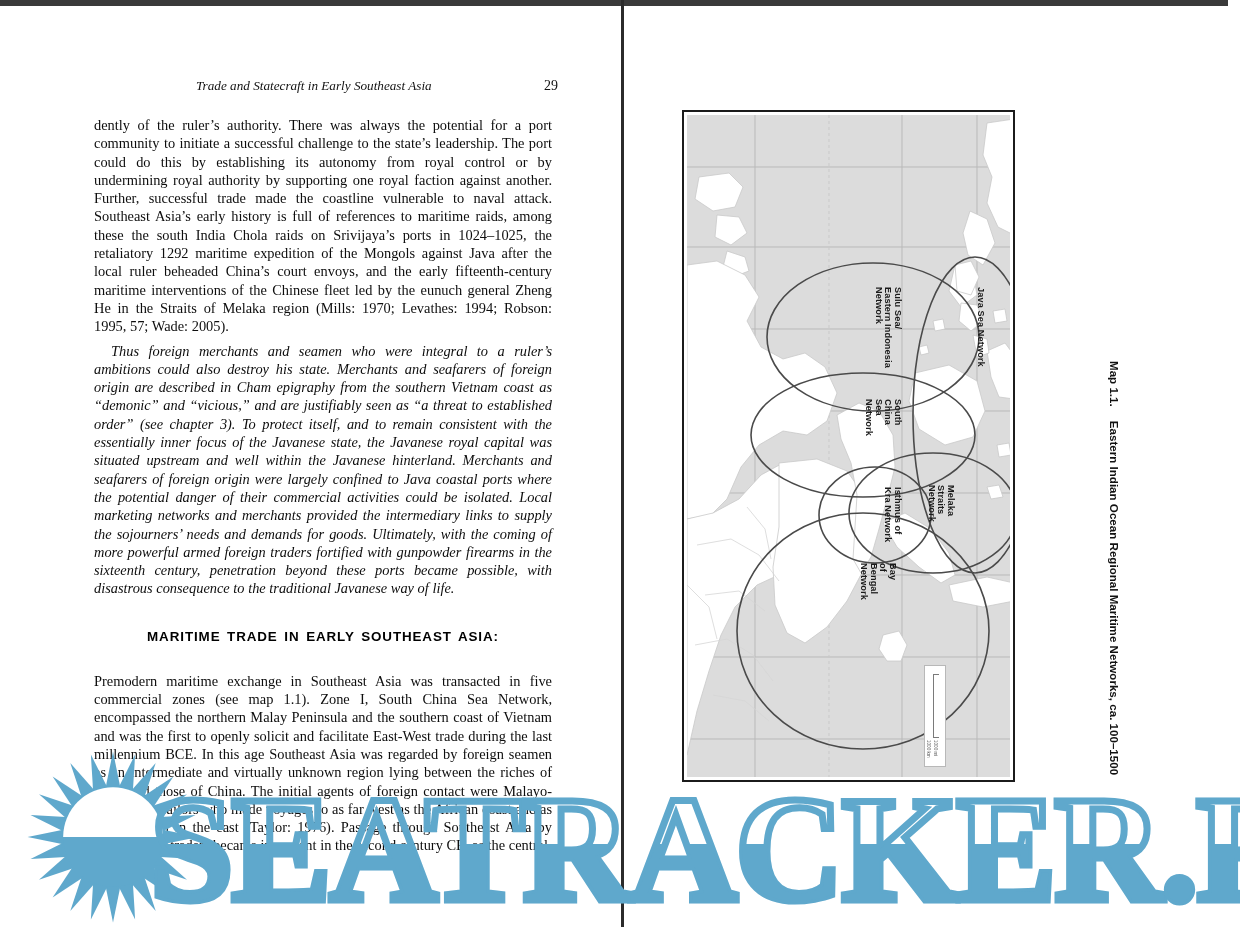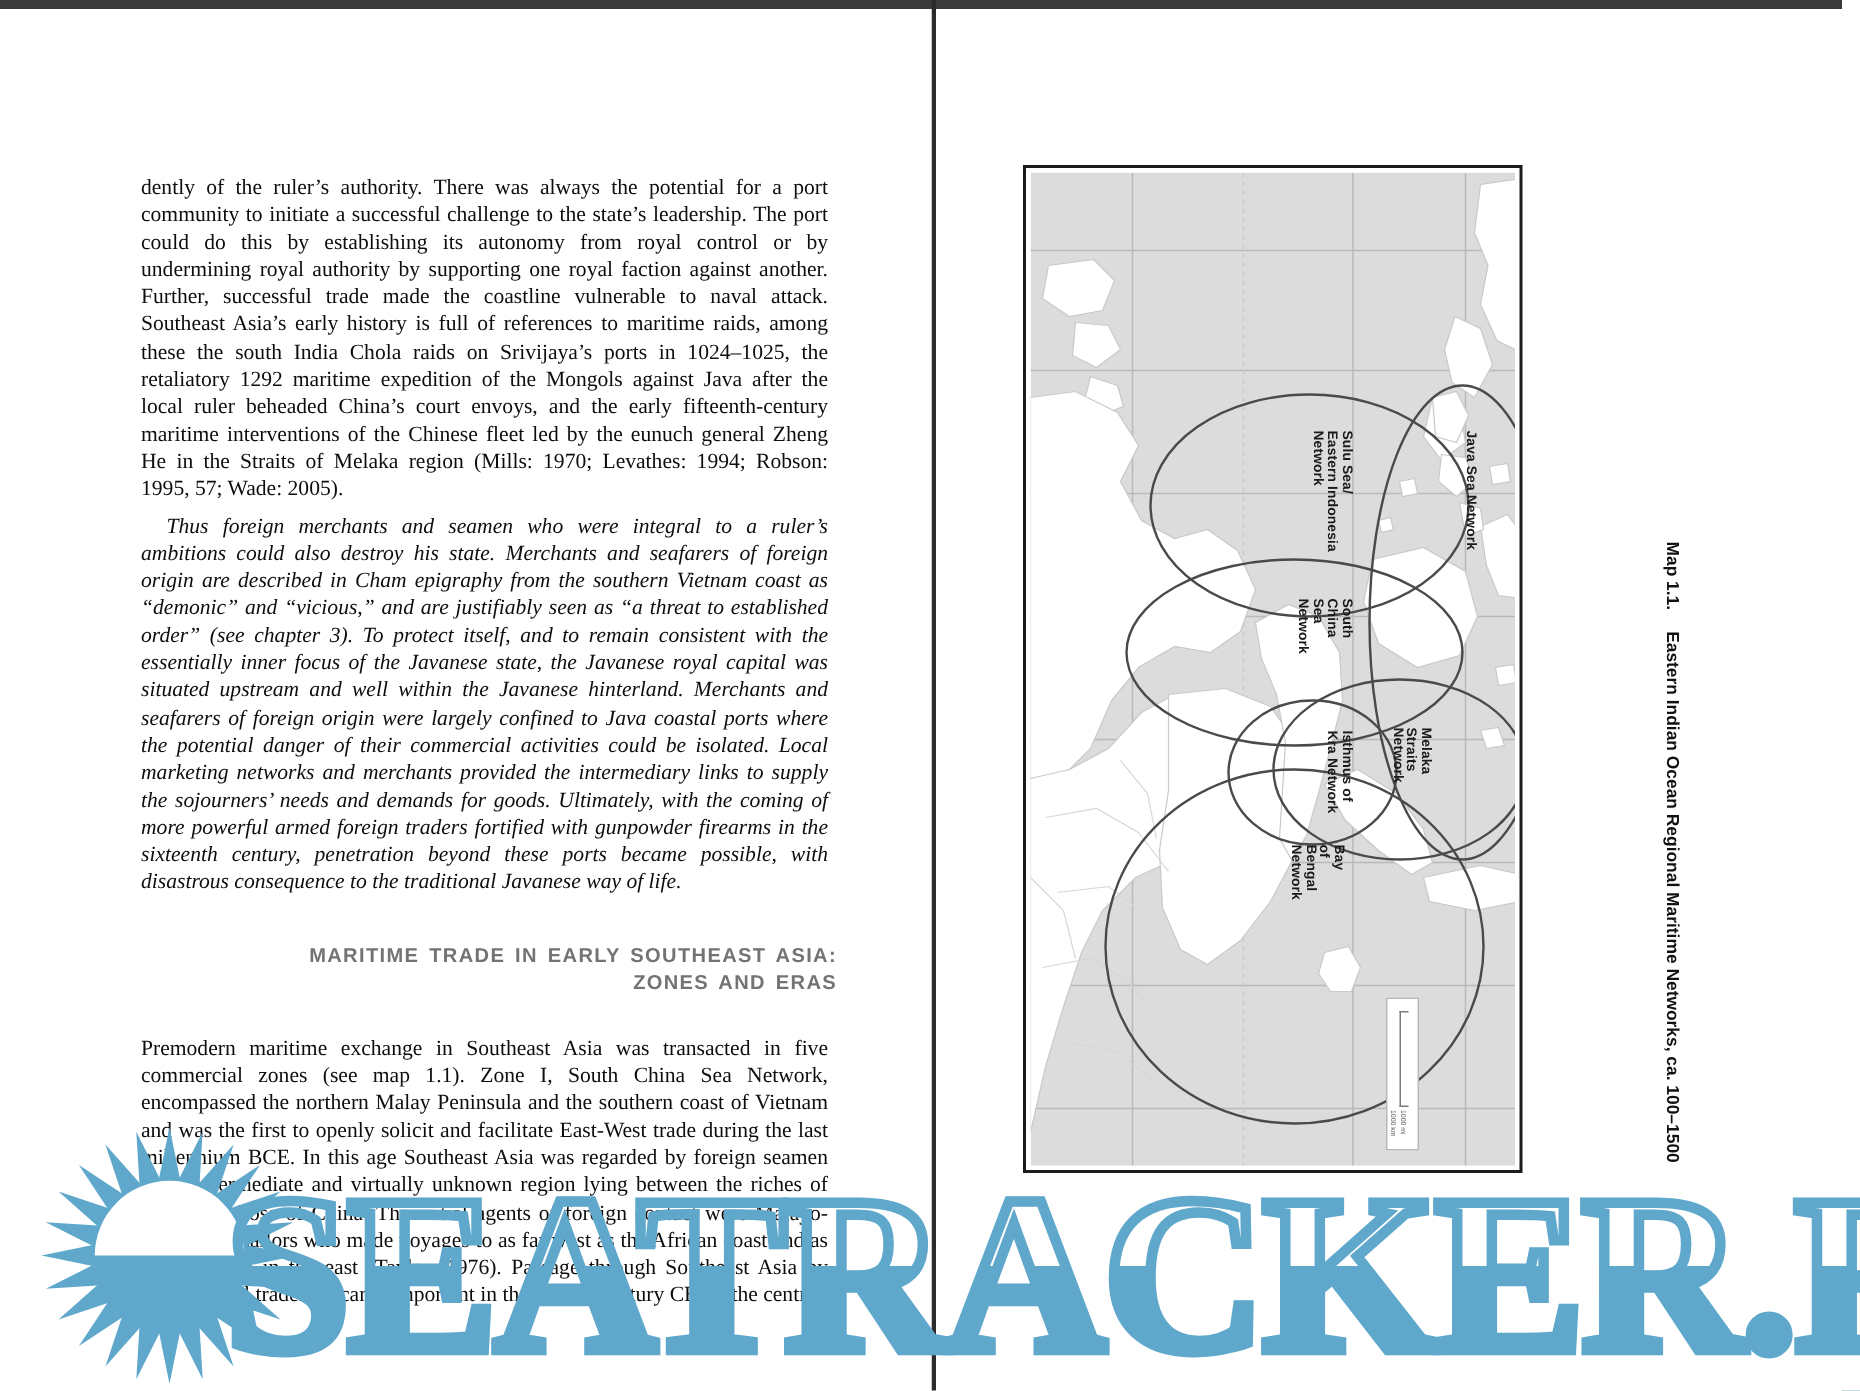--- a/index.html
+++ b/index.html
@@ -33,27 +33,27 @@
     font-size:14.4px;line-height:18.3px;color:#0d0d0d;
     text-align:justify;
     -webkit-hyphens:none;hyphens:none;
   }
   #left-col p{margin:6px;}
   #left-col p.indent{text-indent:17px;font-style:italic;}
   #left-col p.noindent{text-indent:0;}
 
   #section-heading{
     margin-top:30px;margin-bottom:26px;
-    text-align:right;
+    text-align:center;
     font-family:"Liberation Sans", sans-serif;
     font-weight:bold;
     font-size:13.4px;
     letter-spacing:0.9px;
     line-height:18px;
-    color:#737373;
+    color:#000000;
     word-spacing:2px;
   }
   #section-heading .hl{display:block;}
 
   
   #right-page{position:absolute;left:624px;top:6px;width:616px;height:921px;background:#fff;}
 
   #map-frame{
     position:absolute;left:58px;top:104px;width:333px;height:672px;
     border:2.5px solid #1b1b1b;background:#ffffff;
@@ -122,28 +122,31 @@
 
 <div id="viewer">
 
   <div id="top-band"></div>
   <div id="gutter"></div>
   <div id="right-scroll-track"></div>
   <div id="right-scrollbar"></div>
 
   <div id="left-page">
 
+    <div id="running-head">
+      <span class="rh-title">Trade and Statecraft in Early Southeast Asia</span>
+      <span class="rh-page">29</span>
+    </div>
 
     <div id="left-col">
       <p class="noindent">dently of the ruler’s authority. There was always the potential for a port community to initiate a successful challenge to the state’s leadership. The port could do this by establishing its autonomy from royal control or by undermining royal authority by supporting one royal faction against another. Further, successful trade made the coastline vulnerable to naval attack. Southeast Asia’s early history is full of references to maritime raids, among these the south India Chola raids on Srivijaya’s ports in 1024–1025, the retaliatory 1292 maritime expedition of the Mongols against Java after the local ruler beheaded China’s court envoys, and the early fifteenth-century maritime interventions of the Chinese fleet led by the eunuch general Zheng He in the Straits of Melaka region (Mills: 1970; Levathes: 1994; Robson: 1995, 57; Wade: 2005).</p>
       <p class="indent">Thus foreign merchants and seamen who were integral to a ruler’s ambitions could also destroy his state. Merchants and seafarers of foreign origin are described in Cham epigraphy from the southern Vietnam coast as “demonic” and “vicious,” and are justifiably seen as “a threat to established order” (see chapter 3). To protect itself, and to remain consistent with the essentially inner focus of the Javanese state, the Javanese royal capital was situated upstream and well within the Javanese hinterland. Merchants and seafarers of foreign origin were largely confined to Java coastal ports where the potential danger of their commercial activities could be isolated. Local marketing networks and merchants provided the intermediary links to supply the sojourners’ needs and demands for goods. Ultimately, with the coming of more powerful armed foreign traders fortified with gunpowder firearms in the sixteenth century, penetration beyond these ports became possible, with disastrous consequence to the traditional Javanese way of life.</p>
 
       <div id="section-heading">
         <span class="hl">MARITIME TRADE IN EARLY SOUTHEAST ASIA:</span>
-        <span class="hl">ZONES AND ERAS</span>
       </div>
 
       <p class="noindent">Premodern maritime exchange in Southeast Asia was transacted in five commercial zones (see map 1.1). Zone I, South China Sea Network, encompassed the northern Malay Peninsula and the southern coast of Vietnam and was the first to openly solicit and facilitate East-West trade during the last millennium BCE. In this age Southeast Asia was regarded by foreign seamen as an intermediate and virtually unknown region lying between the riches of India and those of China. The initial agents of foreign contact were Malayo-Polynesian sailors who made voyages to as far west as the African coast and as far as China in the east (Taylor: 1976). Passage through Southeast Asia by international traders became important in the second century CE, as the central</p>
     </div>
   </div>
 
   <div id="right-page">
 
     <div id="map-frame">
       <div id="map-inner">

